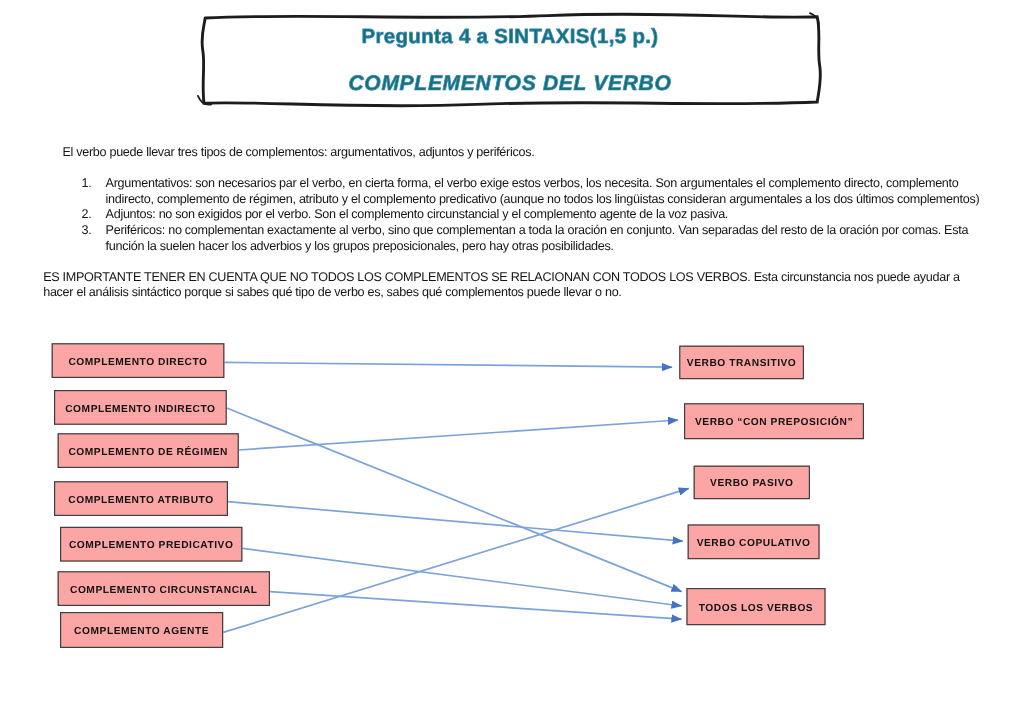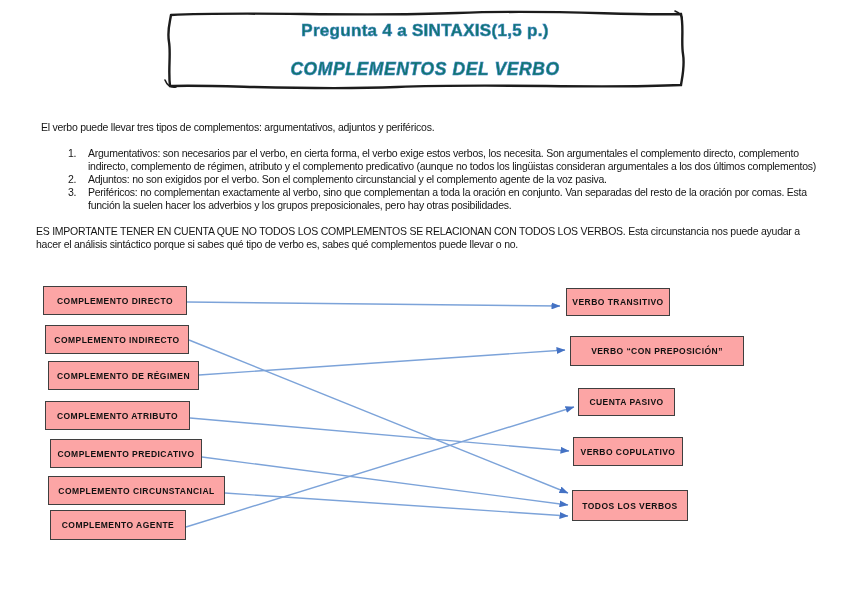--- a/index.html
+++ b/index.html
@@ -16,21 +16,21 @@
     -webkit-text-stroke:.6px #4886C6;
     text-shadow:0 0 1px #9CC3E8;
   }
   .title-line.l1{top:13px;font-size:17px;}
   .title-line.l2{top:51px;font-size:17.5px;letter-spacing:.6px;font-style:italic;}
   
   .content{
     position:absolute;left:36px;top:121px;width:788px;
     font-size:10.5px;line-height:13px;letter-spacing:-.25px;color:#151515;
   }
-  .intro{margin:0 0 13px 5px;}
+  .intro{margin:0 0 13px 16px;}
   .olist{margin:0 0 0 32px;}
   .li{display:flex;}
   .num{flex:0 0 20px;}
   .litext{flex:1;}
   .note{margin:13px 0 0 0;}
   
   .diagram{position:absolute;left:0;top:0;width:848px;height:599px;pointer-events:none;}
   .connectors{position:absolute;left:0;top:0;width:848px;height:599px;}
   .dbox{
     position:absolute;box-sizing:border-box;background:#fca5a5;
@@ -111,25 +111,25 @@
     <div class="dbox" style="left:48px;top:476px;width:177px;height:29px">
       <span>COMPLEMENTO CIRCUNSTANCIAL</span>
     </div>
     <div class="dbox" style="left:50px;top:510px;width:136px;height:30px">
       <span>COMPLEMENTO AGENTE</span>
     </div>
 
     <div class="dbox" style="left:566px;top:288px;width:104px;height:28px">
       <span>VERBO TRANSITIVO</span>
     </div>
-    <div class="dbox" style="left:570px;top:336px;width:174px;height:30px">
+    <div class="dbox" style="left:570px;top:336px;width:150px;height:30px">
       <span>VERBO “CON PREPOSICIÓN”</span>
     </div>
     <div class="dbox" style="left:578px;top:388px;width:97px;height:28px">
-      <span>CUENTA PASIVO</span>
+      <span>VERBO PASIVO</span>
     </div>
     <div class="dbox" style="left:573px;top:437px;width:110px;height:29px">
       <span>VERBO COPULATIVO</span>
     </div>
     <div class="dbox" style="left:572px;top:490px;width:116px;height:31px">
       <span>TODOS LOS VERBOS</span>
     </div>
 
   </div>
 </div>

